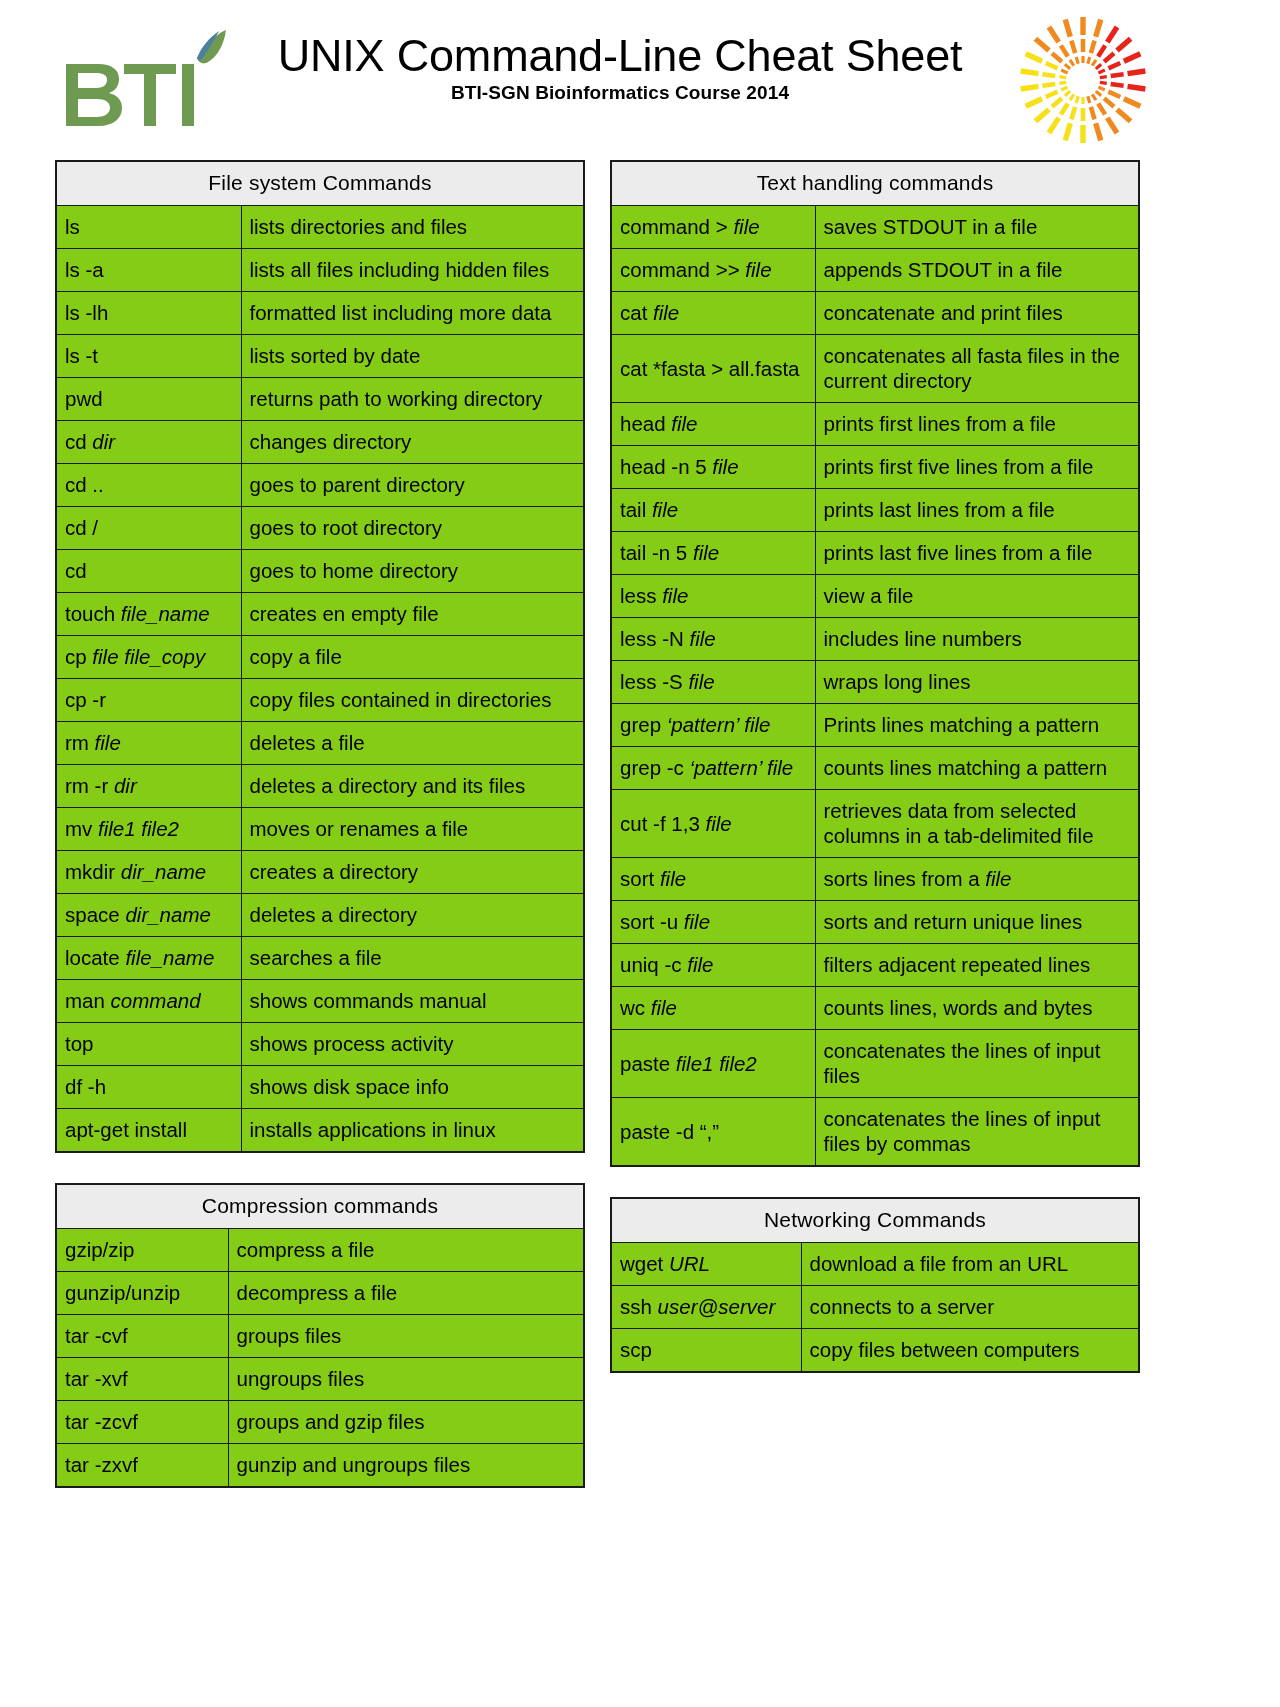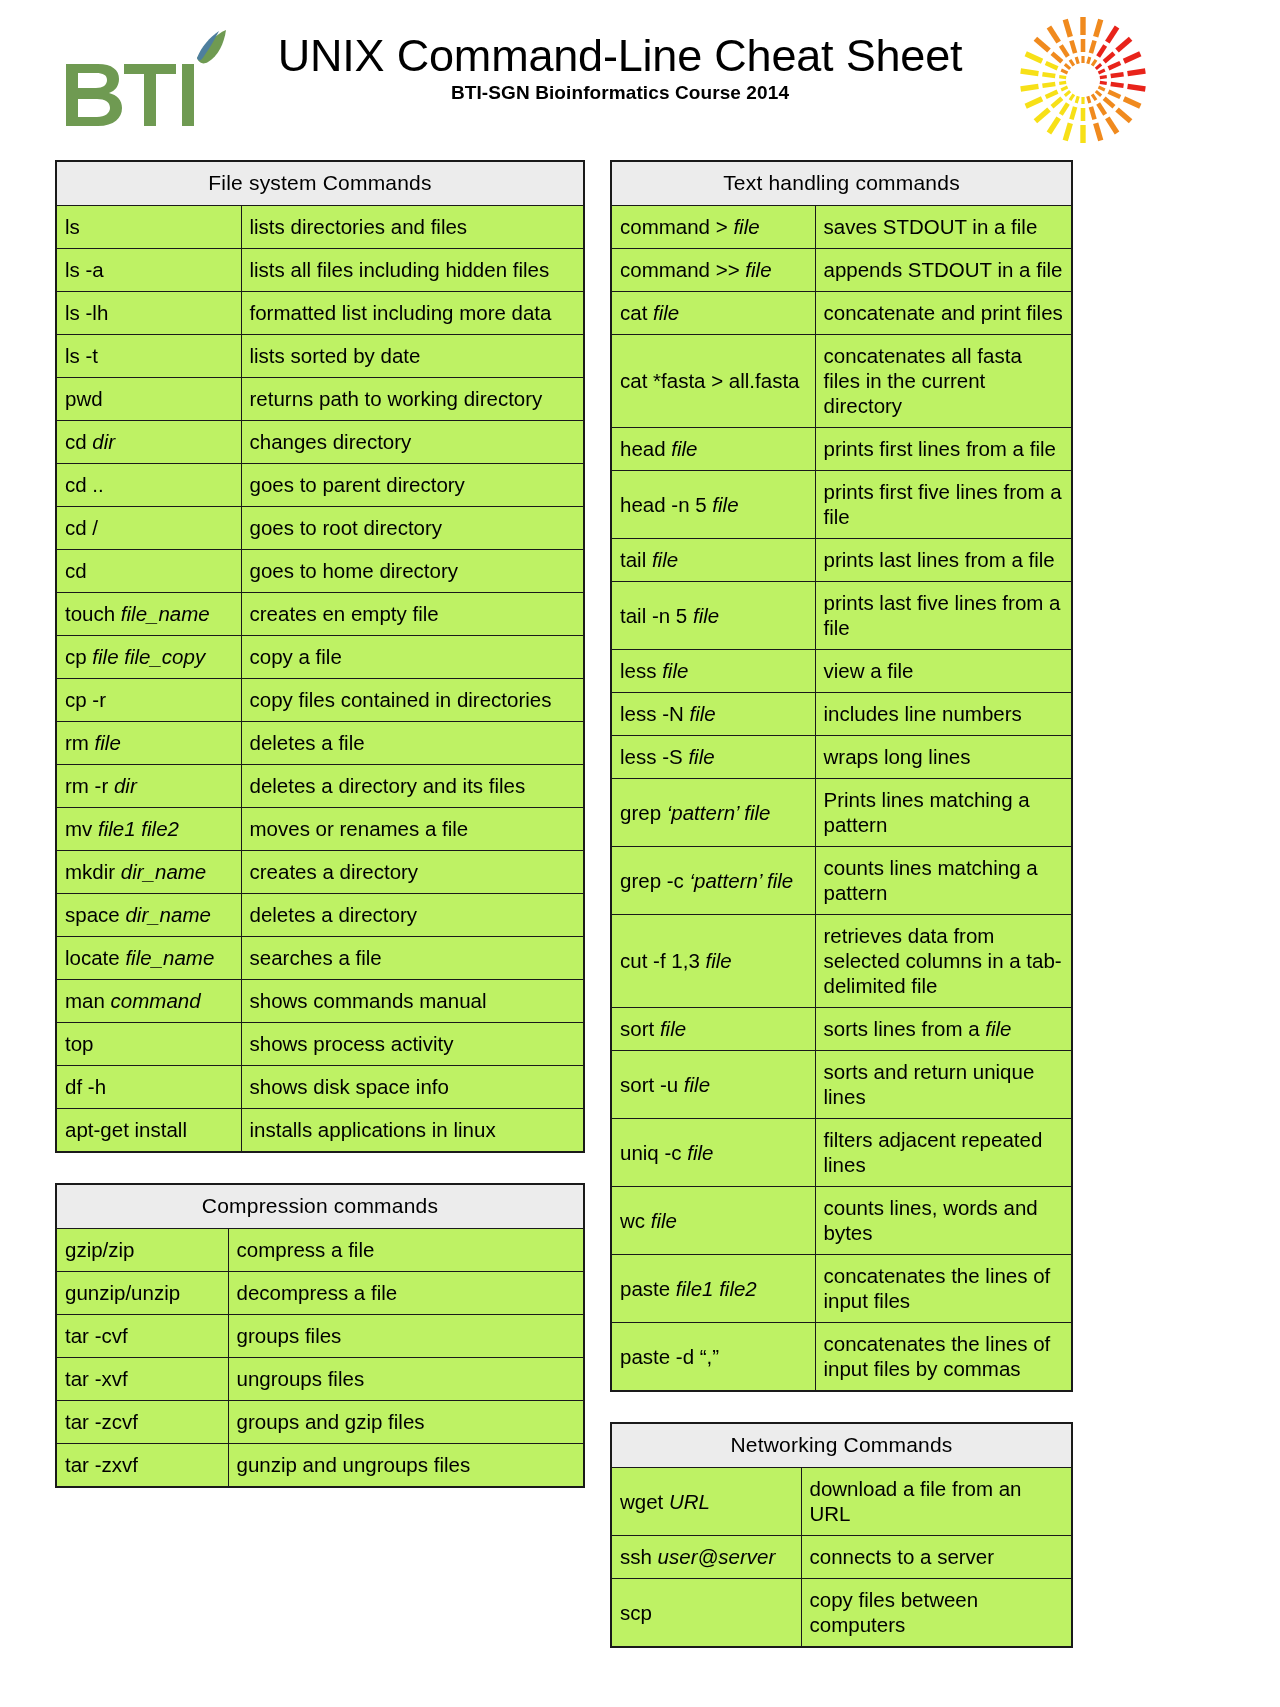--- a/index.html
+++ b/index.html
@@ -65,30 +65,30 @@
     position: absolute;
     top: 160px;
     left: 0;
     width: 1280px;
   }
   .col {
     position: absolute;
     top: 0;
   }
   .col-left  { left: 55px;  width: 530px; }
-  .col-right { left: 610px; width: 463px; }
+  .col-right { left: 610px; width: 530px; }
 
   
   table.cmd-table {
     border-collapse: collapse;
     width: 100%;
     table-layout: fixed;
     border: 2px solid #1a1a1a;
     margin-bottom: 30px;
-    background: #bef264;
+    background: #84cc16;
   }
   table.cmd-table th {
     background: #ececec;
     font-weight: 400;
     font-size: 21px;
     text-align: center;
     padding: 9px 4px 10px 4px;
     border: 1px solid #1a1a1a;
     letter-spacing: 0.2px;
   }

